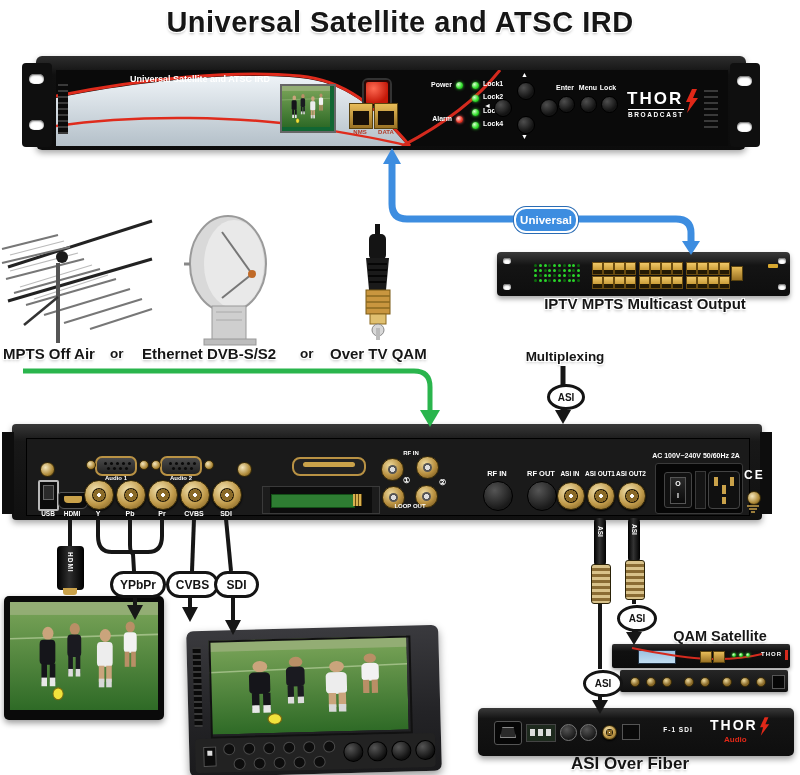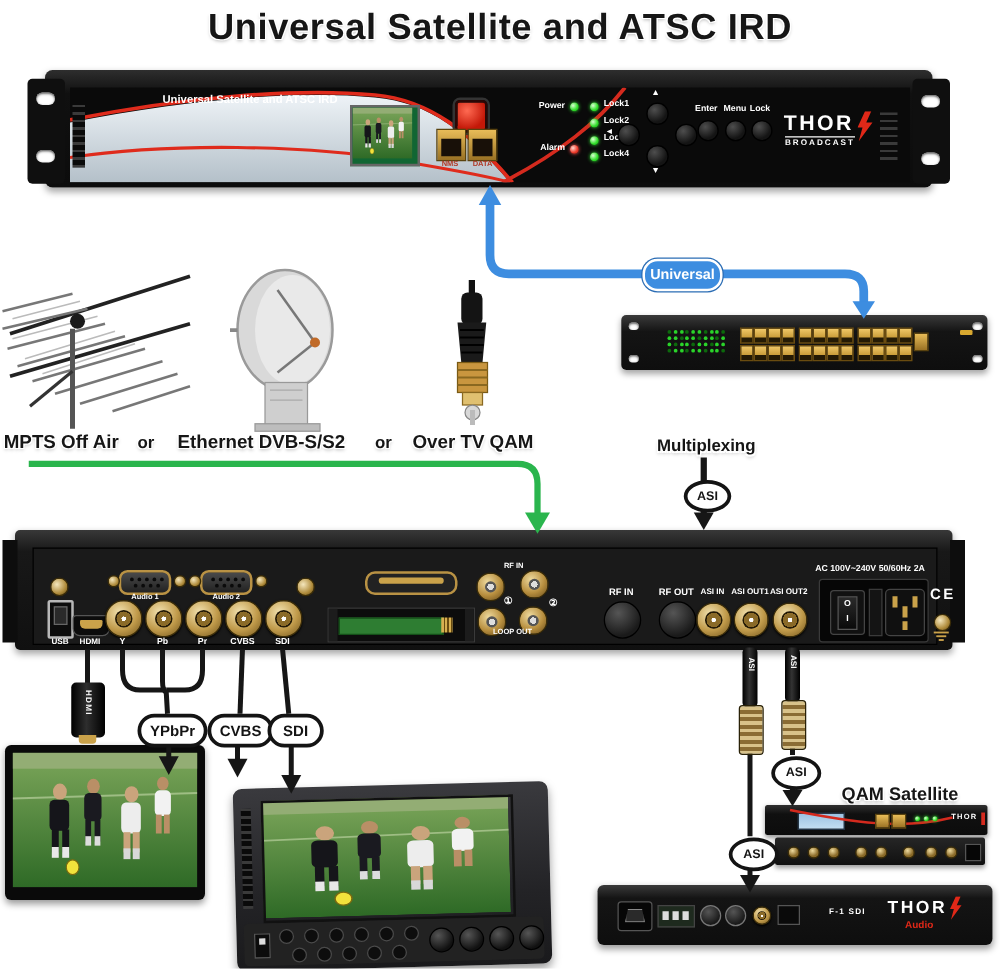--- a/index.html
+++ b/index.html
@@ -310,20 +310,21 @@
       <div style="position: absolute; left: 105px; top: 0px; width: 9px; height: 11px; background: linear-gradient(rgb(240, 200, 104), rgb(180, 132, 30)); border: 1px solid rgb(106, 76, 16); box-shadow: rgb(36, 26, 4) 0px -4px 0px inset;"></div>
       <div style="position: absolute; left: 116px; top: 0px; width: 9px; height: 11px; background: linear-gradient(rgb(240, 200, 104), rgb(180, 132, 30)); border: 1px solid rgb(106, 76, 16); box-shadow: rgb(36, 26, 4) 0px -4px 0px inset;"></div>
       <div style="position: absolute; left: 127px; top: 0px; width: 9px; height: 11px; background: linear-gradient(rgb(240, 200, 104), rgb(180, 132, 30)); border: 1px solid rgb(106, 76, 16); box-shadow: rgb(36, 26, 4) 0px -4px 0px inset;"></div>
       <div style="position: absolute; left: 94px; top: 14px; width: 9px; height: 11px; background: linear-gradient(rgb(240, 200, 104), rgb(180, 132, 30)); border: 1px solid rgb(106, 76, 16); box-shadow: rgb(36, 26, 4) 0px -4px 0px inset;"></div>
       <div style="position: absolute; left: 105px; top: 14px; width: 9px; height: 11px; background: linear-gradient(rgb(240, 200, 104), rgb(180, 132, 30)); border: 1px solid rgb(106, 76, 16); box-shadow: rgb(36, 26, 4) 0px -4px 0px inset;"></div>
       <div style="position: absolute; left: 116px; top: 14px; width: 9px; height: 11px; background: linear-gradient(rgb(240, 200, 104), rgb(180, 132, 30)); border: 1px solid rgb(106, 76, 16); box-shadow: rgb(36, 26, 4) 0px -4px 0px inset;"></div>
       <div style="position: absolute; left: 127px; top: 14px; width: 9px; height: 11px; background: linear-gradient(rgb(240, 200, 104), rgb(180, 132, 30)); border: 1px solid rgb(106, 76, 16); box-shadow: rgb(36, 26, 4) 0px -4px 0px inset;"></div>
     </div>
   <div class="abs" style="left:731px;top:266px;width:10px;height:13px;background:linear-gradient(#e8bc58,#9a7224);border:1px solid #5a430f;"></div>
   <div class="abs" style="left:768px;top:264px;width:10px;height:4px;background:#d8a830;border-radius:1px;"></div>
+  <div class="abs olabel ctr" style="left:500px;top:295px;width:290px;height:17px;font-size:15px;">IPTV MPTS Multicast Output</div>
 
   <div class="abs" style="left:12px;top:424px;width:750px;height:96px;background:linear-gradient(#383838,#181818 18%,#101010);border-radius:4px;box-shadow:0 3px 6px rgba(0,0,0,.35);"></div>
   <div class="abs" style="left:2px;top:432px;width:12px;height:82px;background:#0d0d0d;"></div>
   <div class="abs" style="left:760px;top:432px;width:12px;height:82px;background:#0d0d0d;"></div>
   <div class="abs" style="left:26px;top:438px;width:722px;height:76px;background:#1a1a1a;border:1px solid #000;"></div>
 
   <div class="screw" style="left:40px;top:462px;width:13px;height:13px;"></div>
   <div class="screw" style="left:237px;top:462px;width:13px;height:13px;"></div>
 
   <div class="abs" style="left:38px;top:480px;width:17px;height:27px;background:#0c0c0c;border:2px solid #b8b8b8;border-radius:2px;">
@@ -558,14 +559,15 @@
     <div class="rnd" style="left:102px;top:16px;width:15px;height:15px;border:1px solid #777;"></div>
     <div class="bnc" style="left:124px;top:17px;width:13px;height:13px;"></div>
     <div style="position:absolute;left:144px;top:16px;width:16px;height:14px;background:#0a0a0a;border:1px solid #555;"></div>
     <div class="wt" style="position:absolute;left:170px;top:18px;width:60px;font-size:6.5px;text-align:center;letter-spacing:1px;">F-1 SDI</div>
     <div class="wt" style="position:absolute;left:232px;top:9px;font-size:14px;letter-spacing:2px;">THOR</div>
     <svg style="position:absolute;left:282px;top:9px;" width="10" height="19" viewBox="0 0 13 24">
       <polygon points="6,0 0,13 4,13 1,24 12,9 7,9 11,0" fill="#e02818"></polygon>
     </svg>
     <div style="position:absolute;left:246px;top:27px;font-size:8px;font-weight:bold;color:#e02818;">Audio</div>
   </div>
+  <div class="abs olabel ctr" style="left:480px;top:754px;width:300px;height:20px;font-size:17px;">ASI Over Fiber</div>
 
 </div>
 
 </body></html>

